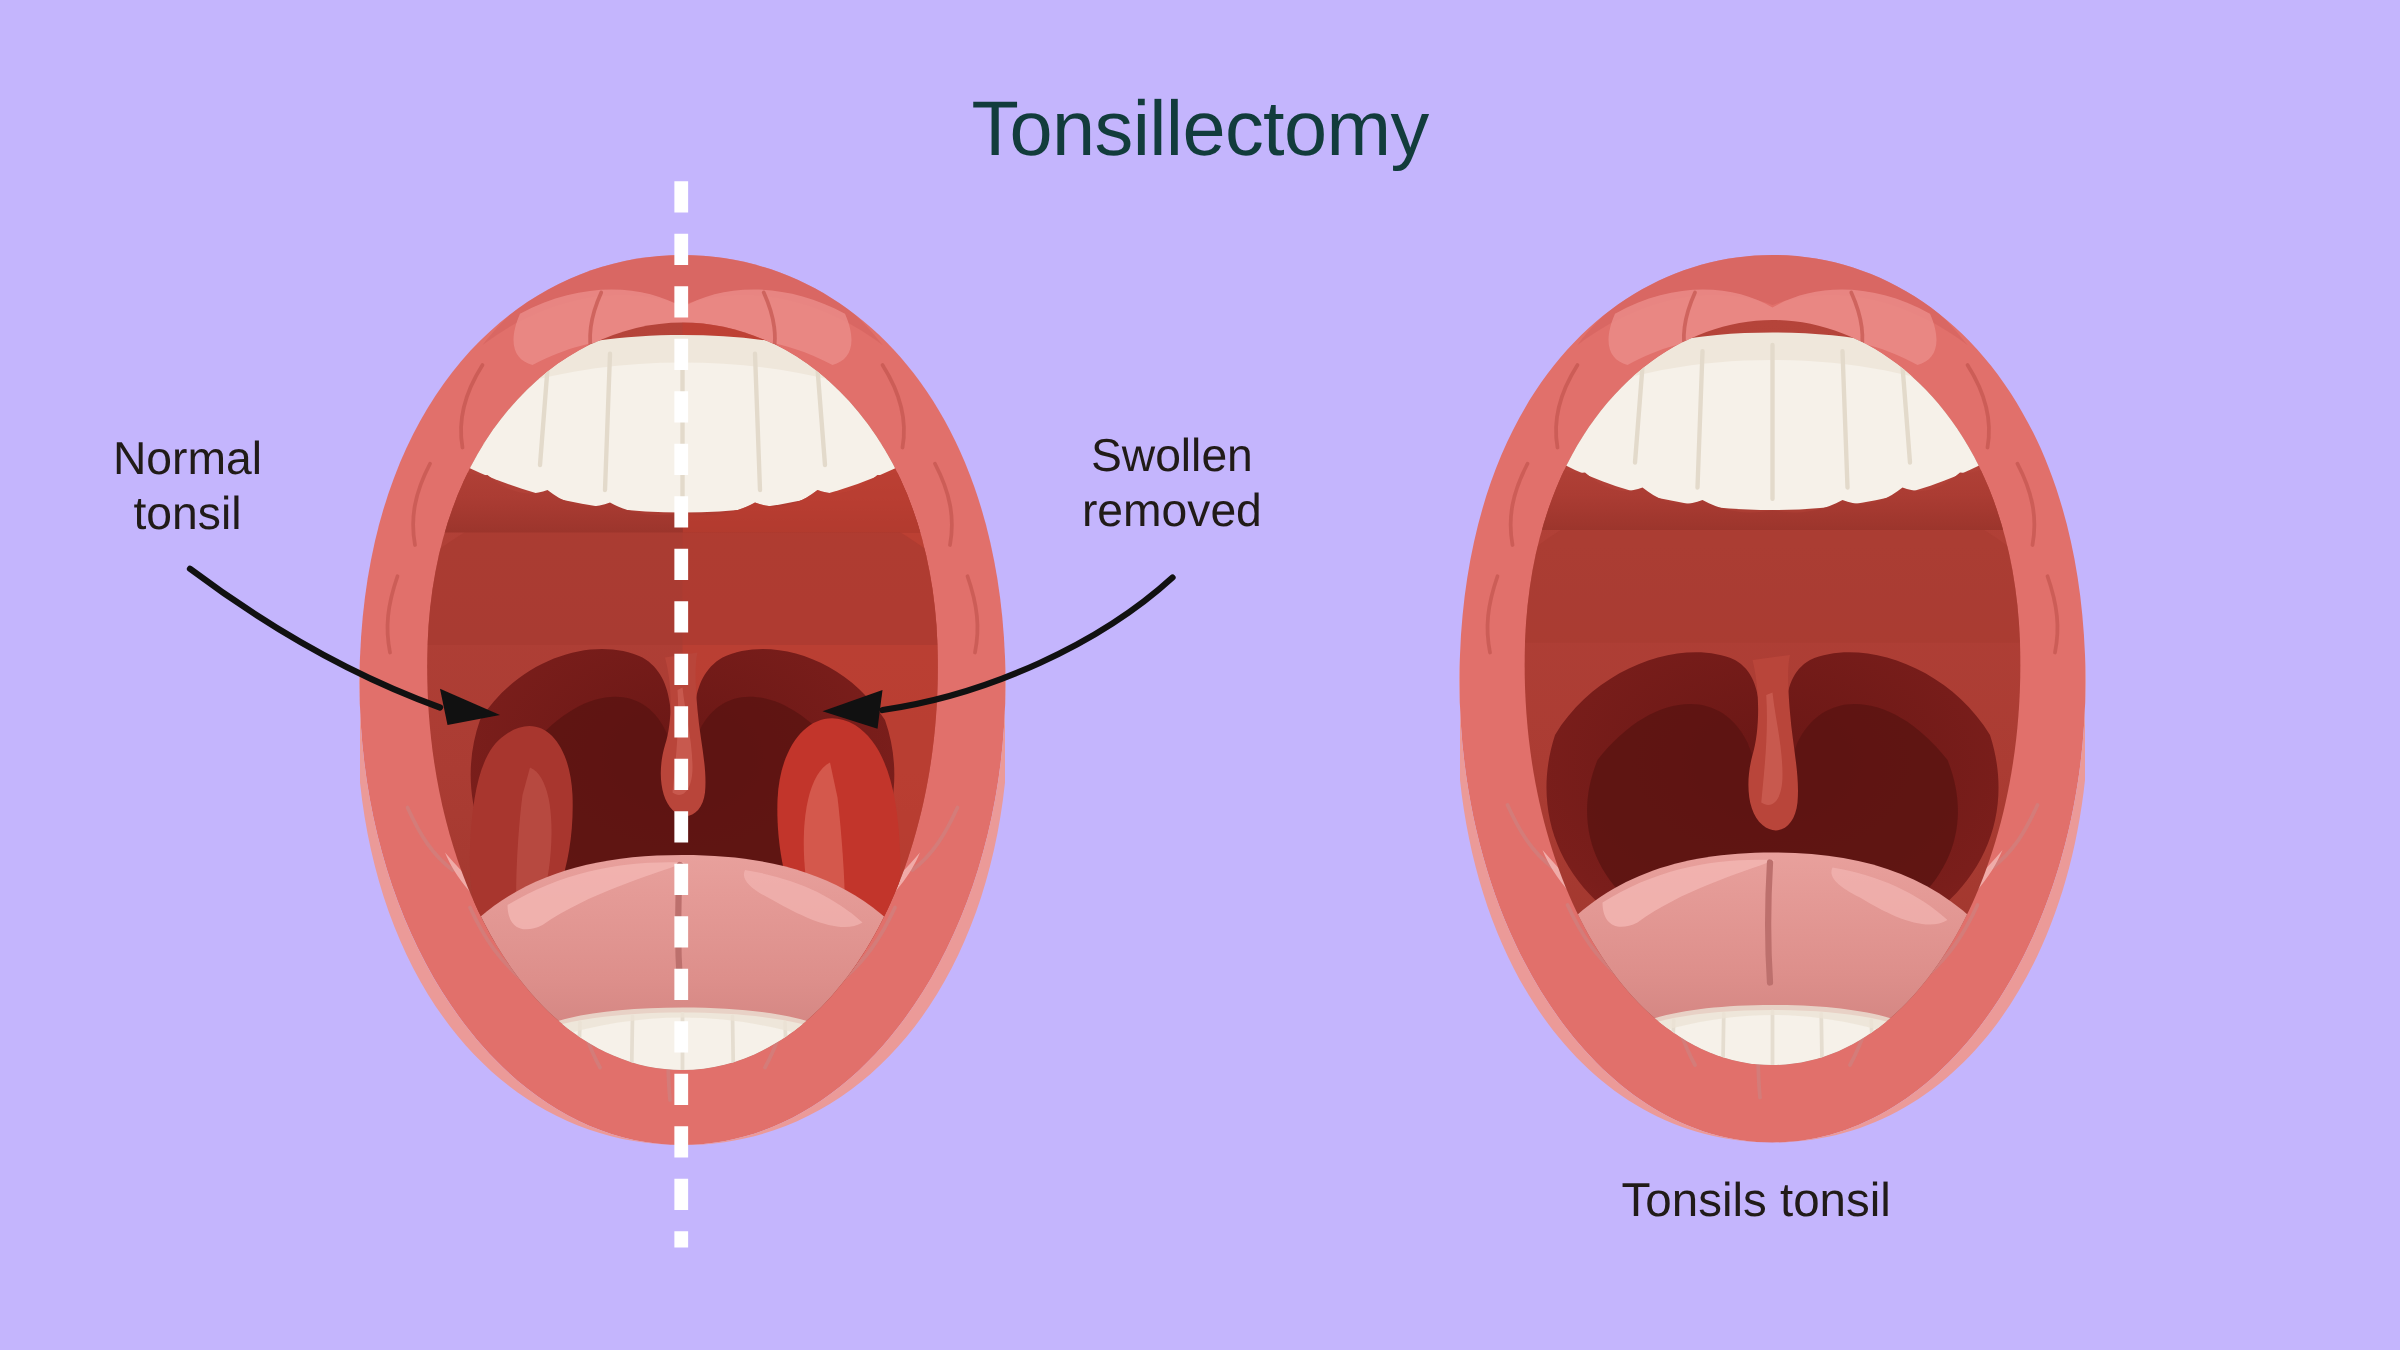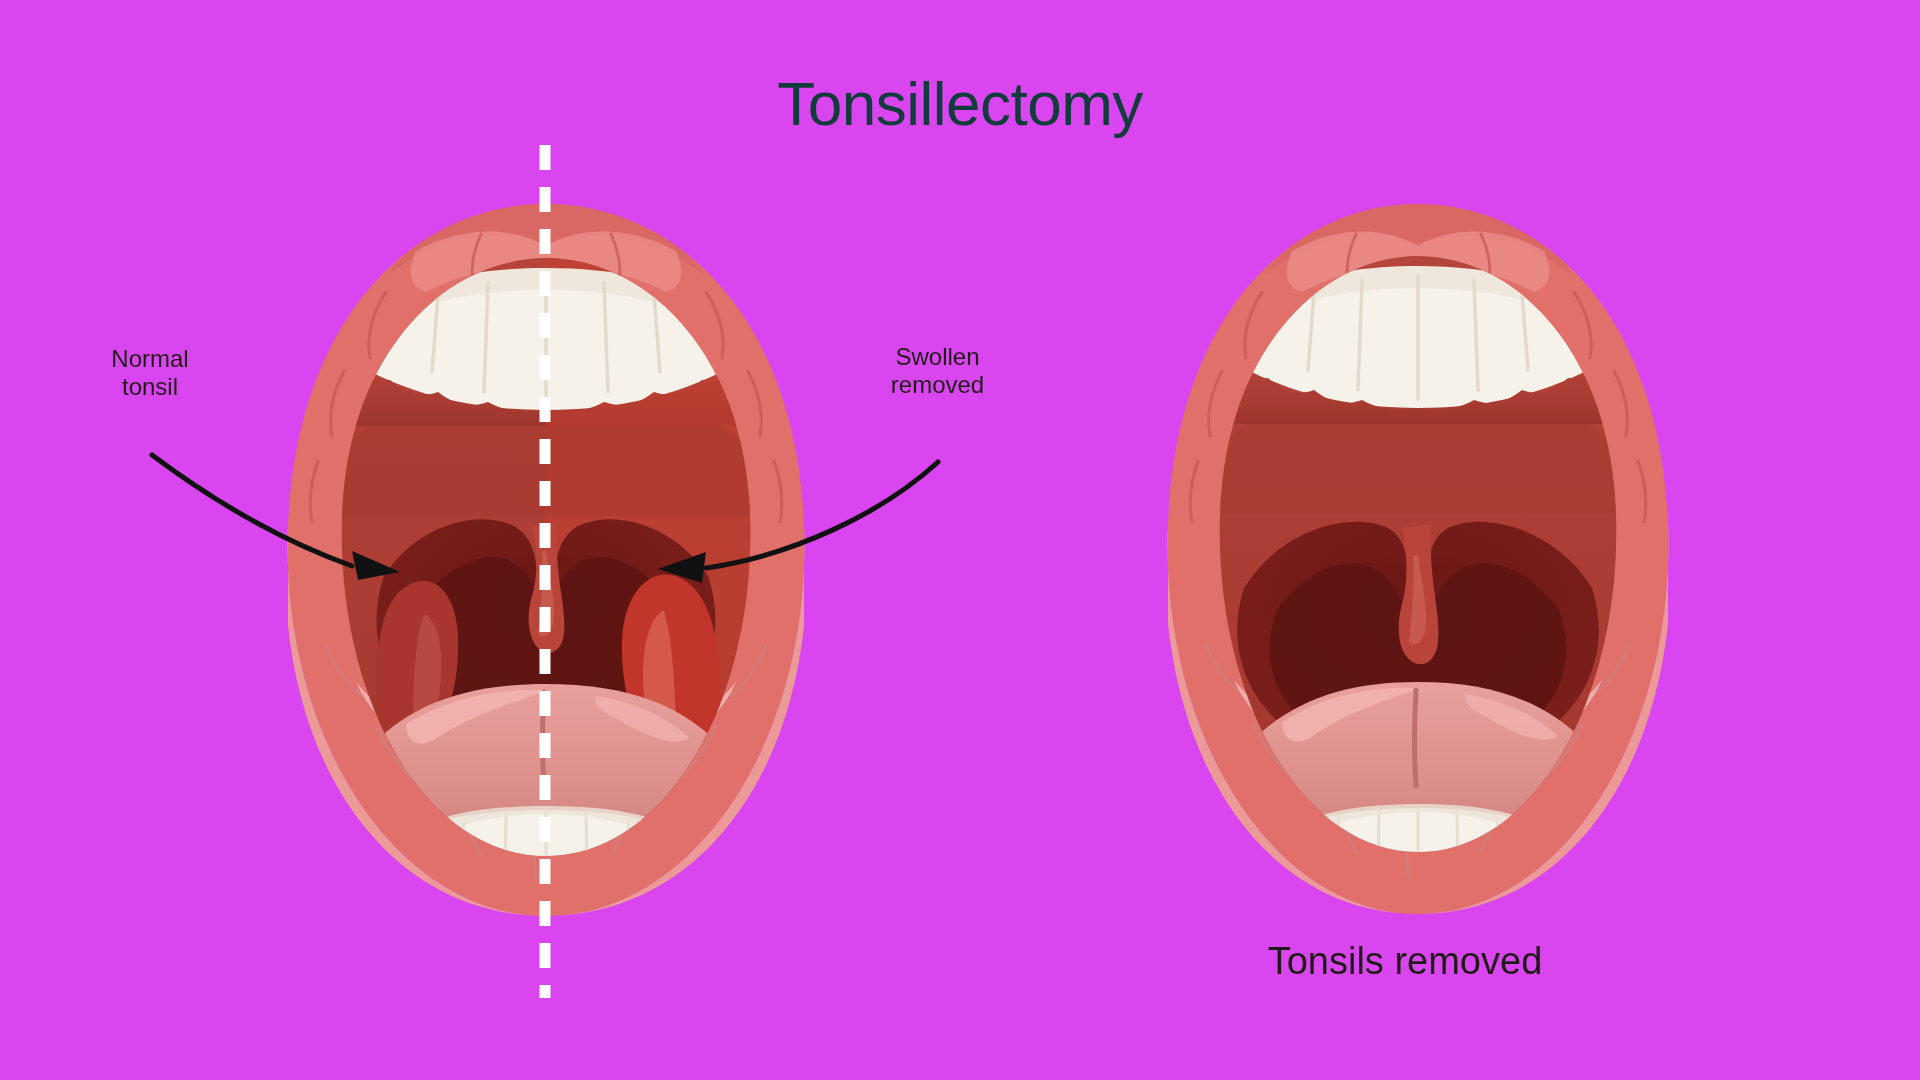--- a/index.html
+++ b/index.html
@@ -10,37 +10,37 @@
     width: 1920px;
     height: 1080px;
     overflow: hidden;
     font-family: "Liberation Sans", sans-serif;
     background: #eadfd6;
     position: relative;
   }
   #stage {
     position: absolute;
     inset: 0;
-    background: #d946ef;
+    background: #c4b5fd;
   }
   .title {
     position: absolute;
     left: 0;
     right: 0;
     top: 28px;
     text-align: center;
     font-size: 62px;
     font-weight: 400;
     letter-spacing: -0.5px;
     color: #123c3c;
     line-height: 1.1;
   }
   .callout {
     position: absolute;
-    font-size: 24px;
+    font-size: 37px;
     line-height: 1.18;
     color: #211b18;
     text-align: center;
     white-space: pre-line;
   }
   #label-normal {
     left: 40px;
     top: 345px;
     width: 220px;
   }
@@ -516,15 +516,15 @@
         <path d="M938 462 C 880 515, 790 556, 706 568" stroke="#111111" stroke-width="5" fill="none" stroke-linecap="round"></path>
         <path d="M658 569 L 706 552 L 702 583 Z" fill="#111111"></path>
       </g>
     </svg>
   </div>
 
   <div class="callout" id="label-normal">Normal
 tonsil</div>
   <div class="callout" id="label-swollen">Swollen
 removed</div>
-  <div id="caption-removed">Tonsils removed</div>
+  <div id="caption-removed">Tonsils tonsil</div>
 
 </div>
 
 </body></html>

